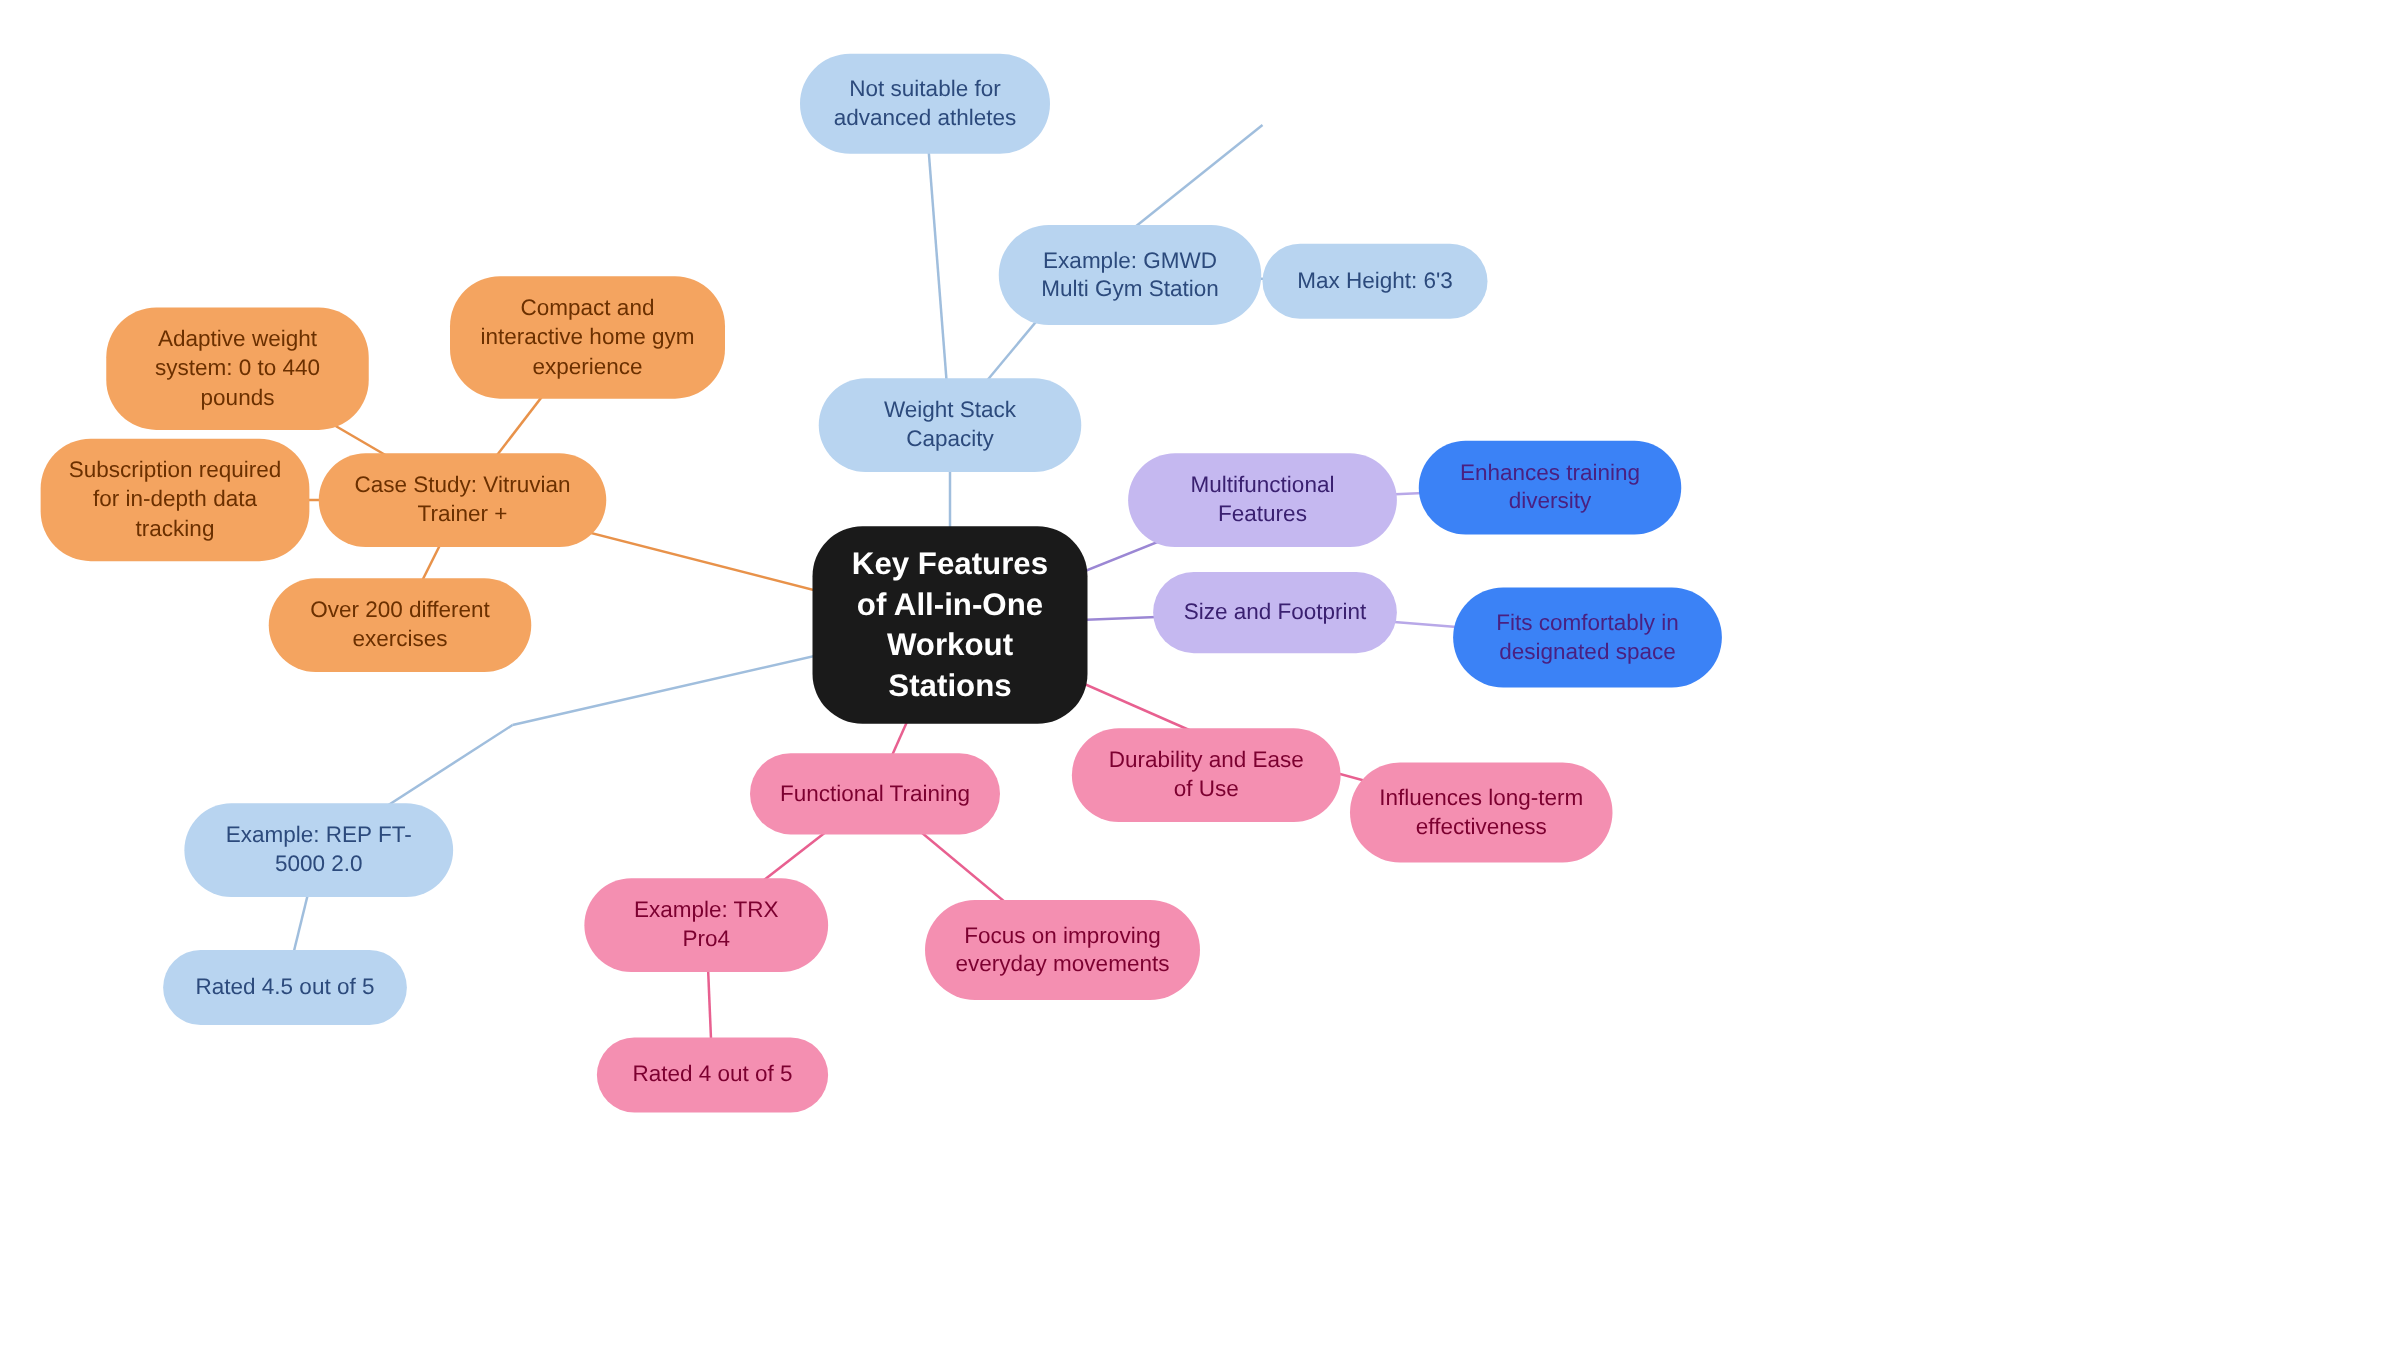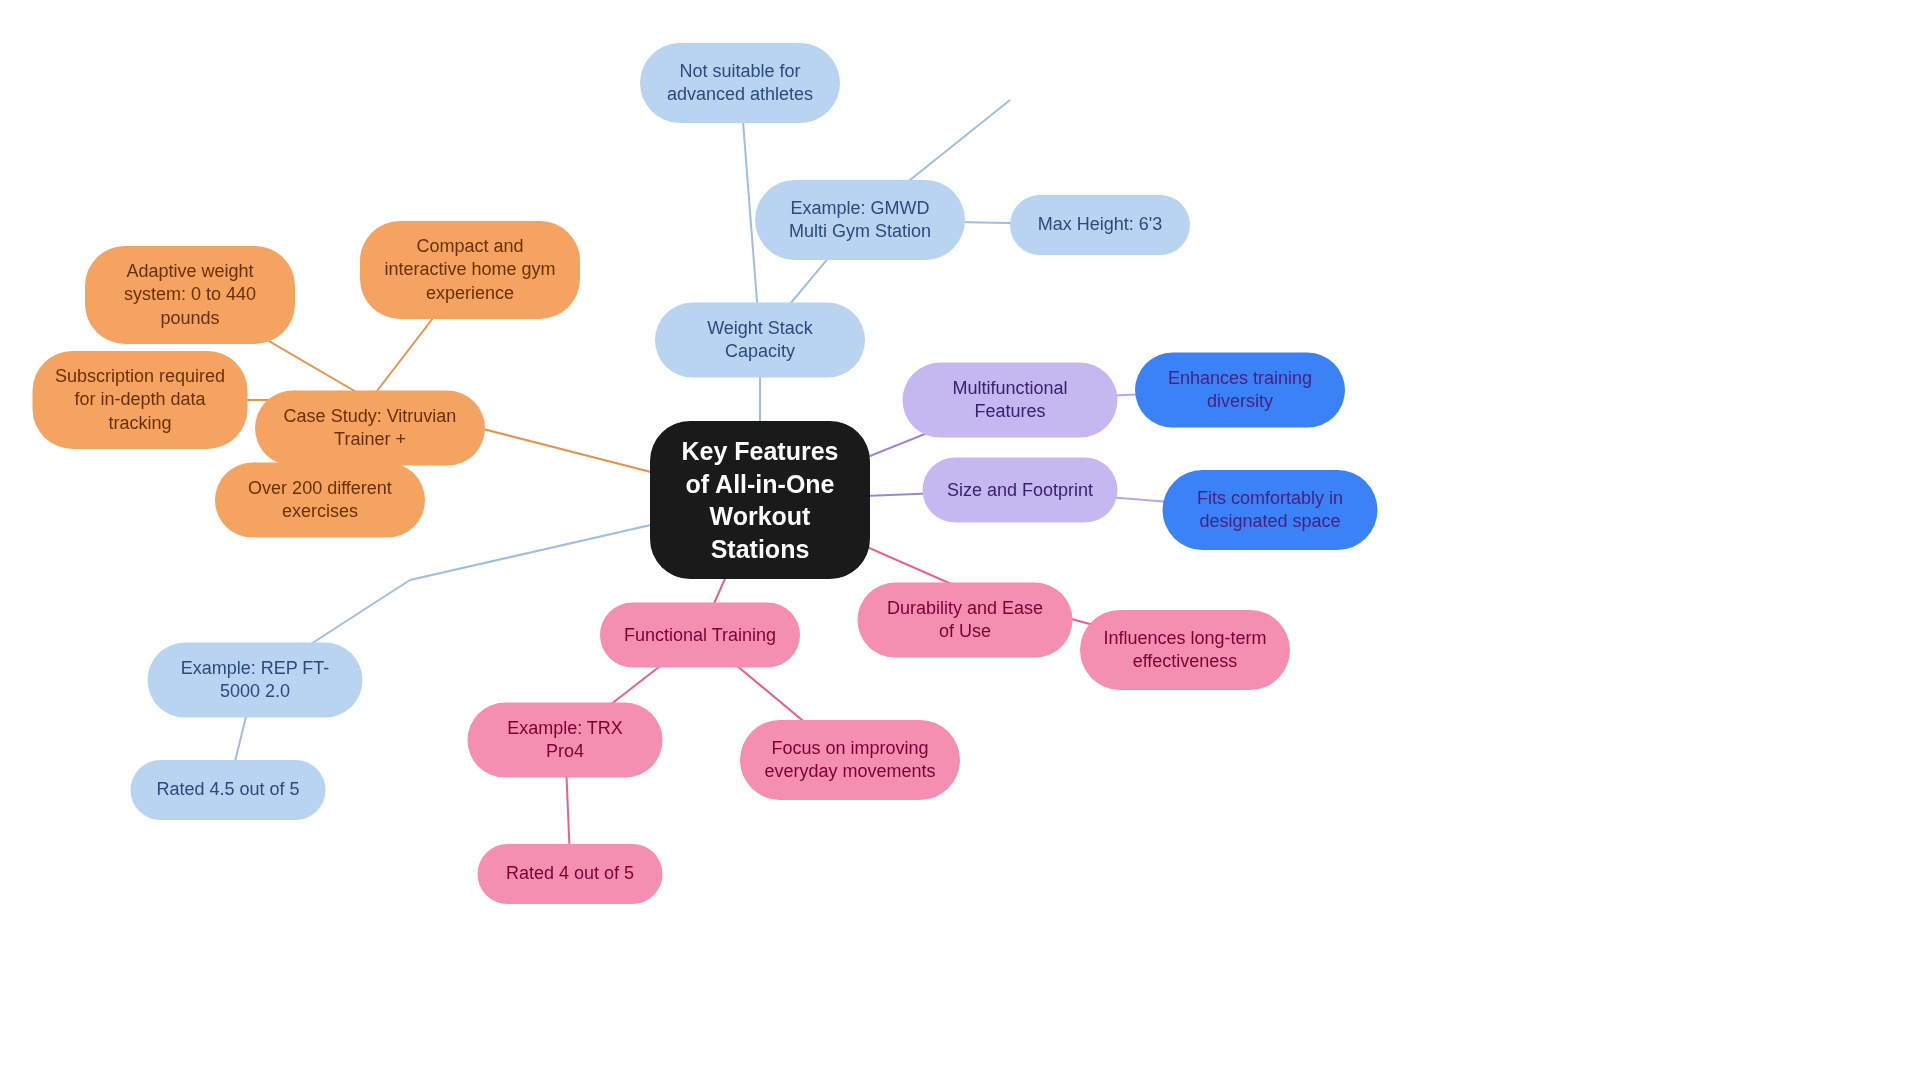--- a/index.html
+++ b/index.html
@@ -93,33 +93,33 @@
       <line x1="1020" y1="490" x2="1270" y2="510" stroke="#b8a8e8" stroke-width="2"></line>
       <line x1="760" y1="500" x2="965" y2="590" stroke="#e86090" stroke-width="2"></line>
       <line x1="965" y1="590" x2="1185" y2="650" stroke="#e86090" stroke-width="2"></line>
       <line x1="760" y1="500" x2="700" y2="635" stroke="#e86090" stroke-width="2"></line>
       <line x1="700" y1="635" x2="565" y2="740" stroke="#e86090" stroke-width="2"></line>
       <line x1="700" y1="635" x2="850" y2="760" stroke="#e86090" stroke-width="2"></line>
       <line x1="565" y1="740" x2="570" y2="860" stroke="#e86090" stroke-width="2"></line>
     </svg>
 <div class="node node-center" style="left: 760px; top: 500px; width: 220px; min-height: 85px;">Key Features of All-in-One Workout Stations</div>
     <div class="node node-blue" style="left: 740px; top: 83px; width: 200px; min-height: 80px;">Not suitable for advanced athletes</div>
-    <div class="node node-blue" style="left: 860px; top: 220px; width: 210px; min-height: 80px;">Example: GMWD Multi Gym Station</div>
+    <div class="node node-blue" style="left: 904px; top: 220px; width: 210px; min-height: 80px;">Example: GMWD Multi Gym Station</div>
     <div class="node node-blue" style="left: 1100px; top: 225px; width: 180px; min-height: 60px;">Max Height: 6'3</div>
     <div class="node node-blue" style="left: 760px; top: 340px; width: 210px; min-height: 65px;">Weight Stack Capacity</div>
     <div class="node node-orange" style="left: 470px; top: 270px; width: 220px; min-height: 80px;">Compact and interactive home gym experience</div>
-    <div class="node node-orange" style="left: 370px; top: 400px; width: 230px; min-height: 70px; margin-top: 28px;">Case Study: Vitruvian Trainer +</div>
+    <div class="node node-orange" style="left: 370px; top: 400px; width: 230px; min-height: 70px;">Case Study: Vitruvian Trainer +</div>
     <div class="node node-orange" style="left: 190px; top: 295px; width: 210px; min-height: 80px;">Adaptive weight system: 0 to 440 pounds</div>
     <div class="node node-orange" style="left: 140px; top: 400px; width: 215px; min-height: 80px;">Subscription required for in-depth data tracking</div>
     <div class="node node-orange" style="left: 320px; top: 500px; width: 210px; min-height: 65px;">Over 200 different exercises</div>
     <div class="node node-blue" style="left: 255px; top: 680px; width: 215px; min-height: 65px;">Example: REP FT-5000 2.0</div>
     <div class="node node-blue" style="left: 228px; top: 790px; width: 195px; min-height: 60px;">Rated 4.5 out of 5</div>
     <div class="node node-purple" style="left: 1010px; top: 400px; width: 215px; min-height: 65px;">Multifunctional Features</div>
     <div class="node node-lightpurple" style="left: 1240px; top: 390px; width: 210px; min-height: 65px;">Enhances training diversity</div>
     <div class="node node-purple" style="left: 1020px; top: 490px; width: 195px; min-height: 65px;">Size and Footprint</div>
     <div class="node node-lightpurple" style="left: 1270px; top: 510px; width: 215px; min-height: 80px;">Fits comfortably in designated space</div>
     <div class="node node-pink" style="left: 965px; top: 620px; width: 215px; min-height: 65px;">Durability and Ease of Use</div>
     <div class="node node-pink" style="left: 1185px; top: 650px; width: 210px; min-height: 80px;">Influences long-term effectiveness</div>
     <div class="node node-pink" style="left: 700px; top: 635px; width: 200px; min-height: 65px;">Functional Training</div>
     <div class="node node-pink" style="left: 565px; top: 740px; width: 195px; min-height: 65px;">Example: TRX Pro4</div>
     <div class="node node-pink" style="left: 850px; top: 760px; width: 220px; min-height: 80px;">Focus on improving everyday movements</div>
-    <div class="node node-pink" style="left: 570px; top: 860px; width: 185px; min-height: 60px; margin-top: 14px;">Rated 4 out of 5</div>
+    <div class="node node-pink" style="left: 570px; top: 860px; width: 185px; min-height: 60px;">Rated 4 out of 5</div>
   </div>
 
 </body></html>

